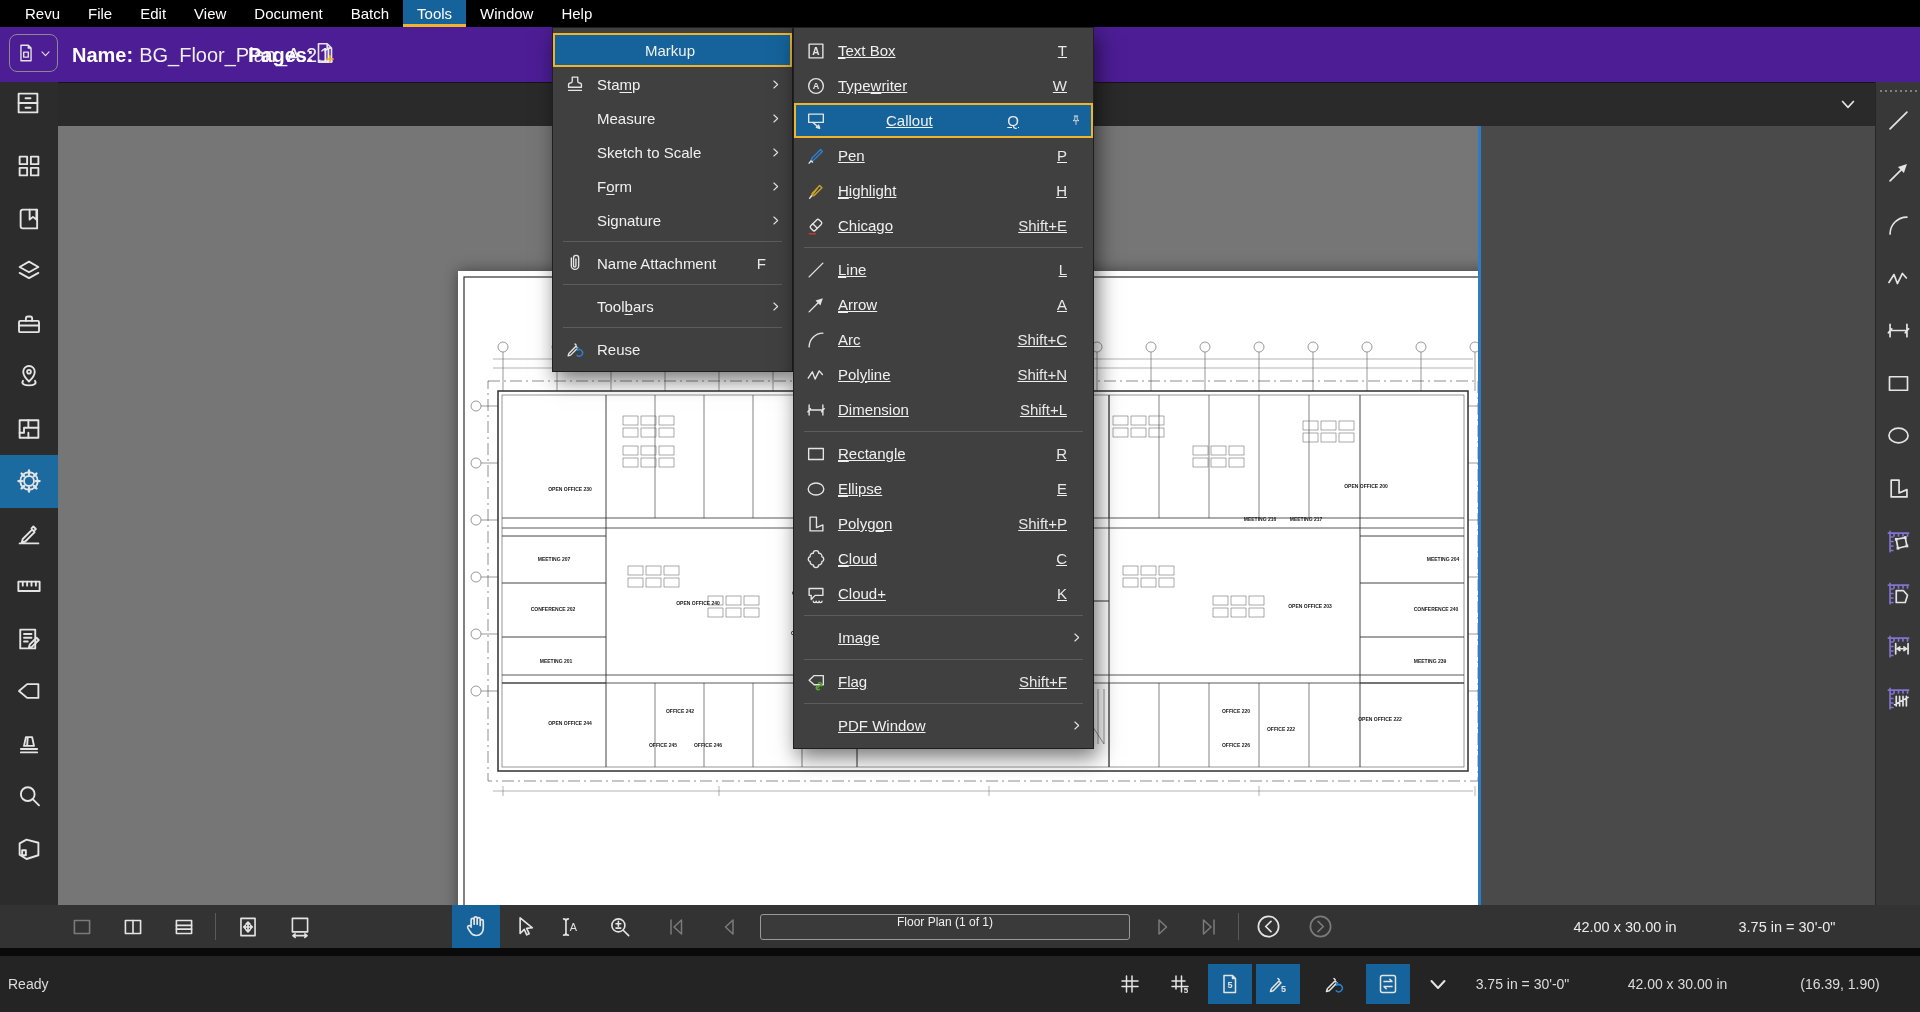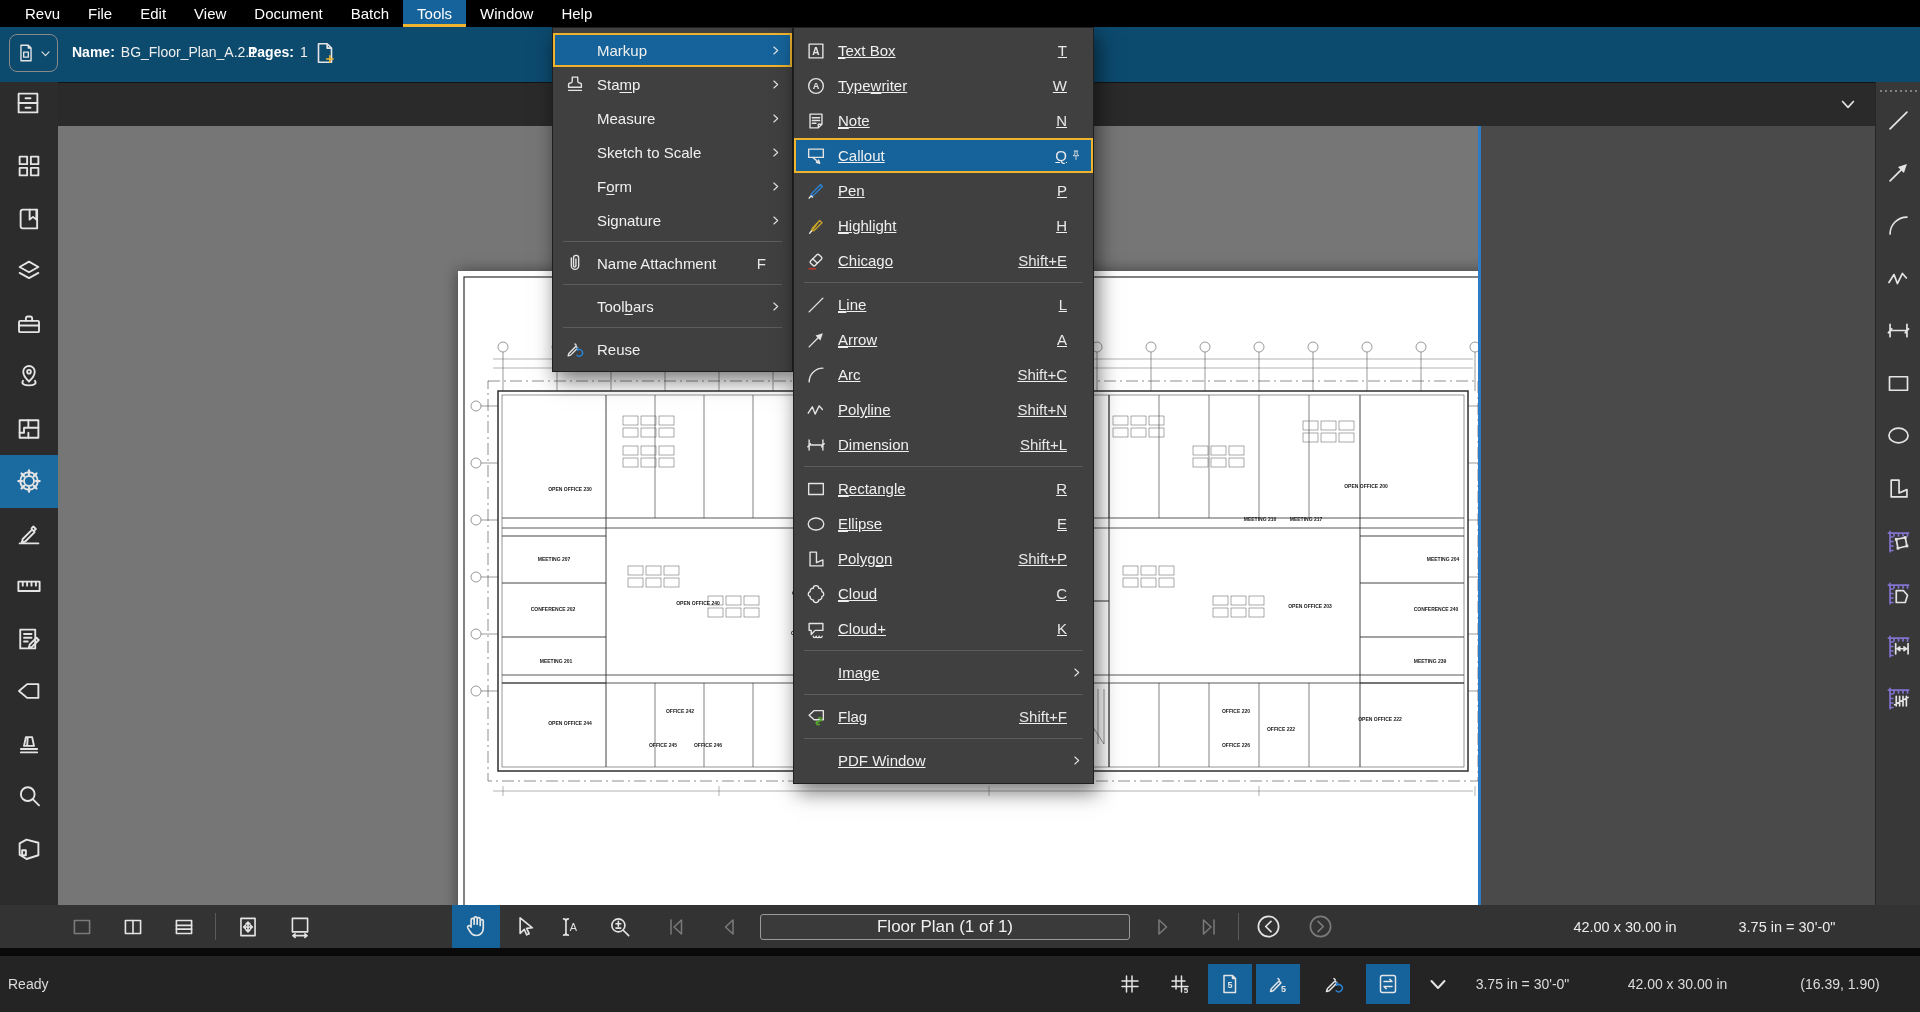--- a/index.html
+++ b/index.html
@@ -11,22 +11,22 @@
   
   #menubar { position:absolute; left:0; top:0; width:1920px; height:27px; background:#000;
     display:flex; align-items:stretch; color:#fff; font-size:15px; z-index:90; }
   .mb-item { display:flex; align-items:center; padding:0 14px; cursor:default; }
   .mb-item:first-child { margin-left:11px; }
   #menubar .hl { background:#15639a; box-shadow:inset 0 -3px 0 #f0b42c; }
   #account { position:absolute; left:1368px; top:0; height:27px; display:flex; align-items:center; gap:11px; color:#fff; font-size:15px; font-weight:bold; }
   .winbtn { position:absolute; top:0; width:30px; height:27px; display:flex; align-items:center; justify-content:center; }
 
   
-  #namebar { position:absolute; left:0; top:27px; width:1920px; height:55px; background:#0c4a6e;
-    color:#eee; font-size:14px; }
+  #namebar { position:absolute; left:0; top:27px; width:1920px; height:55px; background:#4c1d95;
+    color:#eee; font-size:20px; }
   #docdrop { position:absolute; left:9px; top:7px; width:49px; height:38px; border:1px solid #8a8a8a;
     border-radius:8px; display:flex; align-items:center; justify-content:center; gap:2px; }
   #namebar .lbl { font-weight:bold; color:#fff; }
   #nb-name { position:absolute; left:72px; top:17px; display:flex; gap:6px; }
   #nb-pages { position:absolute; left:248px; top:17px; display:flex; gap:6px; }
   #newpage { position:absolute; left:306px; top:7px; width:38px; height:38px; display:flex; align-items:center; justify-content:center; }
 
   
   #tabbar { position:absolute; left:0; top:82px; width:1920px; height:44px; background:#2a2a2a; border-top:1px solid #141414; }
   #tab-active { position:absolute; left:58px; top:0; width:242px; height:44px; background:#484848;
@@ -78,41 +78,41 @@
   .sheet-title { font-size:7.5px; font-weight:bold; text-align:center; margin-top:4px; line-height:9px; }
   .sheet-num { font-size:14px; font-weight:bold; text-align:center; margin-top:5px; }
 
   
   .menu { position:absolute; background:#404040; border:1px solid #1f1f1f;
     box-shadow:4px 8px 20px rgba(0,0,0,.55); padding:5px 0; color:#f0f0f0; font-size:15px; }
   #tools-menu { left:552px; top:27px; width:241px; z-index:95; }
   #markup-menu { left:793px; top:27px; width:301px; z-index:96;text-decoration:underline; }
   .menu-row { display:flex; align-items:center; height:34px; padding-right:8px; }
   #markup-menu .menu-row { height:35px; }
-  .menu-row.hl { background:#15639a; box-shadow:inset 0 0 0 2px #f0b42c; }
+  .menu-row.hl { background:#15639a; box-shadow:inset 0 0 0 2px #f0b42c;gap:48px; }
   .mi-icon { width:44px; display:flex; align-items:center; justify-content:center; flex:none; }
   .mi-label { flex:1; white-space:nowrap; }
   .mi-short { margin-left:8px; color:#e8e8e8; white-space:nowrap; }
   .mi-tail { width:18px; display:flex; align-items:center; justify-content:center; flex:none; }
   .msep { height:1px; background:#5c5c5c; margin:4px 10px; }
 
   
   #righttb { position:absolute; left:1875px; top:82px; width:45px; height:866px; background:#383838; border-left:1px solid #262626; z-index:5; }
   #rt-dots { height:12px; display:flex; align-items:center; justify-content:center; gap:3px; padding-top:6px; }
   #rt-dots i { width:2px; height:2px; background:#9a9a9a; border-radius:50%; display:block; }
   .rt-item { width:45px; height:52.6px; display:flex; align-items:center; justify-content:center; }
 
   
   #bottombar { position:absolute; left:0; top:905px; width:1920px; height:43px; background:#333; z-index:6; }
   .bb-btn { position:absolute; top:0; height:43px; display:flex; align-items:center; justify-content:center; width:44px; }
   .bb-btn.blue { background:#15639a; }
   .bb-btn.dis svg { opacity:.4; }
   .vsep { position:absolute; top:8px; width:1px; height:27px; background:#5a5a5a; }
   #pagebox { position:absolute; left:760px; top:9px; width:370px; height:26px; border:1px solid #9a9a9a;
-    border-radius:3px; color:#f0f0f0; font-size:17px; display:flex; align-items:center; justify-content:center; background:#3a3a3a; }
+    border-radius:3px; color:#f0f0f0; font-size:12px; display:flex; justify-content:center; background:#3a3a3a; }
   .bb-text { position:absolute; top:0; height:43px; display:flex; align-items:center; justify-content:center;
     color:#ececec; font-size:14.5px; white-space:nowrap; }
 
   
   #statusgap { position:absolute; left:0; top:948px; width:1920px; height:8px; background:#0a0a0a; }
   #statusbar { position:absolute; left:0; top:956px; width:1920px; height:56px; background:#242424; color:#dcdcdc; font-size:14px; z-index:6; }
   #ready { position:absolute; left:8px; top:0; height:56px; display:flex; align-items:center; }
   .st-btn { position:absolute; top:8px; width:44px; height:40px; display:flex; align-items:center; justify-content:center; }
   .st-btn.hl { background:#15639a; }
   .st-text { position:absolute; top:0; height:56px; display:flex; align-items:center; justify-content:center; white-space:nowrap; }
@@ -895,30 +895,20 @@
     <div class="menu-row">
       <span class="mi-icon">
         <svg class="ic" width="22" height="22">
           <use href="#i-typewriter"></use>
         </svg>
       </span>
       <span class="mi-label"><span>Type</span><span class="u">w</span><span>riter</span></span>
       <span class="mi-short">W</span>
       <span class="mi-tail"></span>
     </div>
-    <div class="menu-row">
-      <span class="mi-icon">
-        <svg class="ic" width="22" height="22">
-          <use href="#i-note"></use>
-        </svg>
-      </span>
-      <span class="mi-label"><span></span><span class="u">N</span><span>ote</span></span>
-      <span class="mi-short">N</span>
-      <span class="mi-tail"></span>
-    </div>
     <div class="menu-row hl">
       <span class="mi-icon">
         <svg class="ic" width="22" height="22">
           <use href="#i-callout"></use>
         </svg>
       </span>
       <span class="mi-label"><span>Callout</span><span class="u"></span><span></span></span>
       <span class="mi-short">Q</span>
       <span class="mi-tail">
         <svg class="ic" width="14" height="14">

